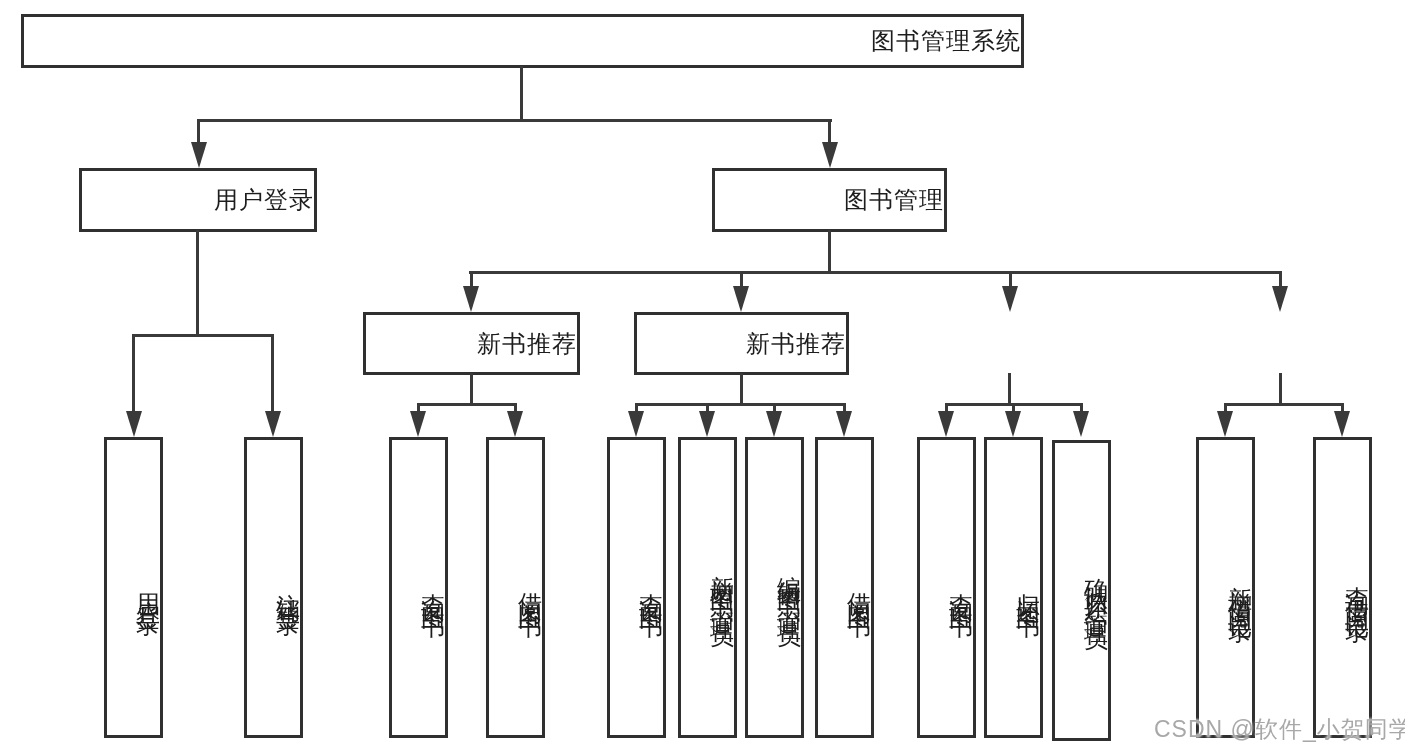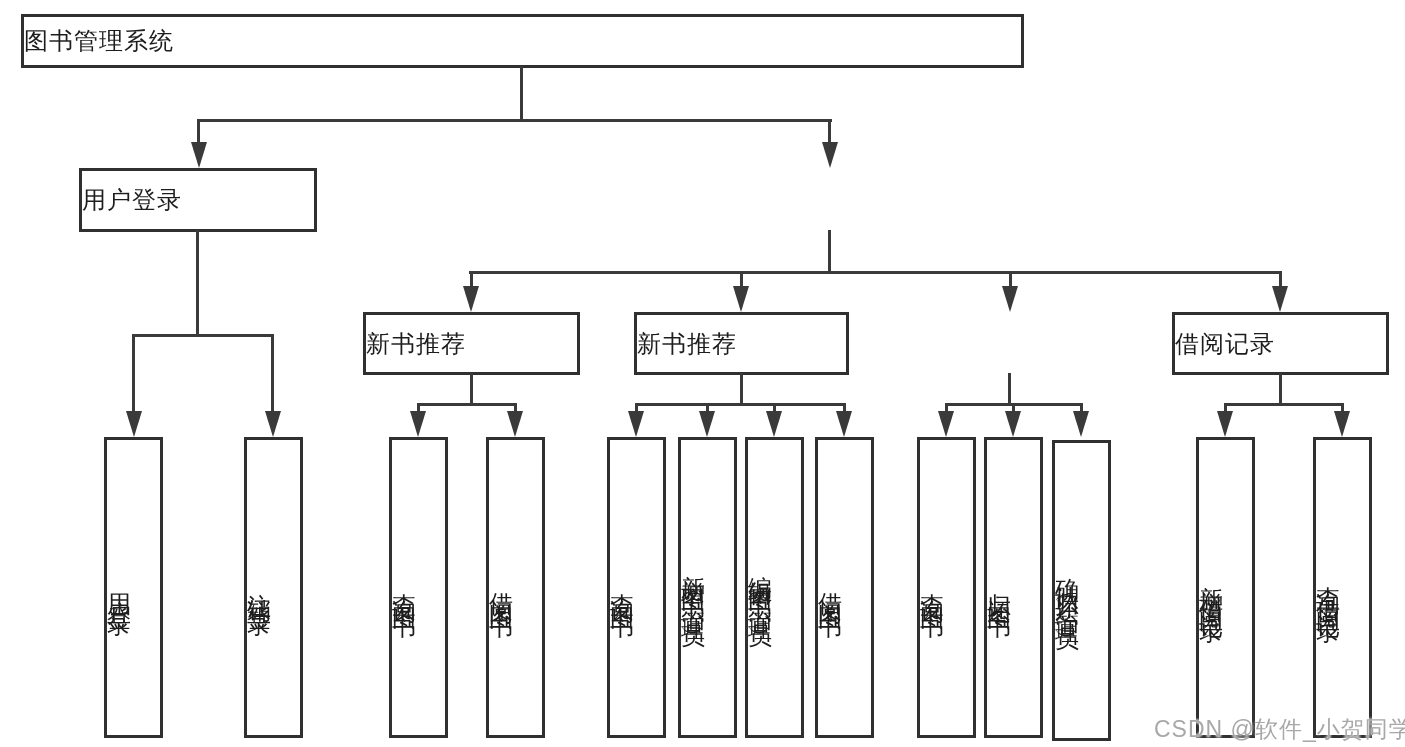--- a/index.html
+++ b/index.html
@@ -11,21 +11,21 @@
     font-family: "Liberation Sans", sans-serif;
     overflow: hidden;
   }
   .box {
     position: absolute;
     box-sizing: border-box;
     border: 3px solid var(--c-border, #303030);
     background: #ffffff;
     display: flex;
     align-items: center;
-    justify-content: flex-start;
+    justify-content: flex-end;
   }
   .hlabel {
     font-size: 24px;
     color: var(--c-text, #1d1d1d);
     letter-spacing: 1px;
     white-space: nowrap;
   }
   .leaf { top: 437px; width: 59px; height: 301px; }
   .vtext {
     writing-mode: vertical-rl;
@@ -67,20 +67,23 @@
   <div class="line" style="left:520px;top:66px;width:3px;height:55px"></div>
   <div class="line" style="left:197px;top:119px;width:635px;height:3px"></div>
   <div class="line" style="left:197px;top:119px;width:3px;height:27px"></div>
   <div class="arrow" style="left:191px;top:142px"></div>
   <div class="line" style="left:828px;top:119px;width:3px;height:27px"></div>
   <div class="arrow" style="left:822px;top:142px"></div>
 
   <div class="box" style="left:79px;top:168px;width:238px;height:64px">
     <span class="hlabel">用户登录</span>
   </div>
+  <div class="box" style="left:712px;top:168px;width:235px;height:64px">
+    <span class="hlabel">图书管理</span>
+  </div>
 
   <div class="line" style="left:196px;top:230px;width:3px;height:106px"></div>
   <div class="line" style="left:132px;top:334px;width:142px;height:3px"></div>
   <div class="line" style="left:132px;top:334px;width:3px;height:80px"></div>
   <div class="arrow" style="left:126px;top:411px"></div>
   <div class="line" style="left:271px;top:334px;width:3px;height:80px"></div>
   <div class="arrow" style="left:265px;top:411px"></div>
 
   <div class="line" style="left:828px;top:230px;width:3px;height:44px"></div>
   <div class="line" style="left:469px;top:271px;width:812px;height:3px"></div>
@@ -91,23 +94,20 @@
   <div class="line" style="left:1009px;top:271px;width:3px;height:17px"></div>
   <div class="arrow" style="left:1002px;top:286px"></div>
   <div class="line" style="left:1279px;top:271px;width:3px;height:17px"></div>
   <div class="arrow" style="left:1272px;top:286px"></div>
 
   <div class="box" style="left:363px;top:312px;width:217px;height:63px">
     <span class="hlabel">新书推荐</span>
   </div>
   <div class="box" style="left:634px;top:312px;width:215px;height:63px">
     <span class="hlabel">新书推荐</span>
-  </div>
-  <div class="box" style="left:1172px;top:312px;width:217px;height:63px">
-    <span class="hlabel">借阅记录</span>
   </div>
 
   <div class="line" style="left:470px;top:373px;width:3px;height:32px"></div>
   <div class="line" style="left:417px;top:403px;width:100px;height:3px"></div>
   <div class="line" style="left:417px;top:403px;width:3px;height:10px"></div>
   <div class="arrow" style="left:410px;top:411px"></div>
   <div class="line" style="left:514px;top:403px;width:3px;height:10px"></div>
   <div class="arrow" style="left:507px;top:411px"></div>
 
   <div class="line" style="left:740px;top:373px;width:3px;height:32px"></div>

